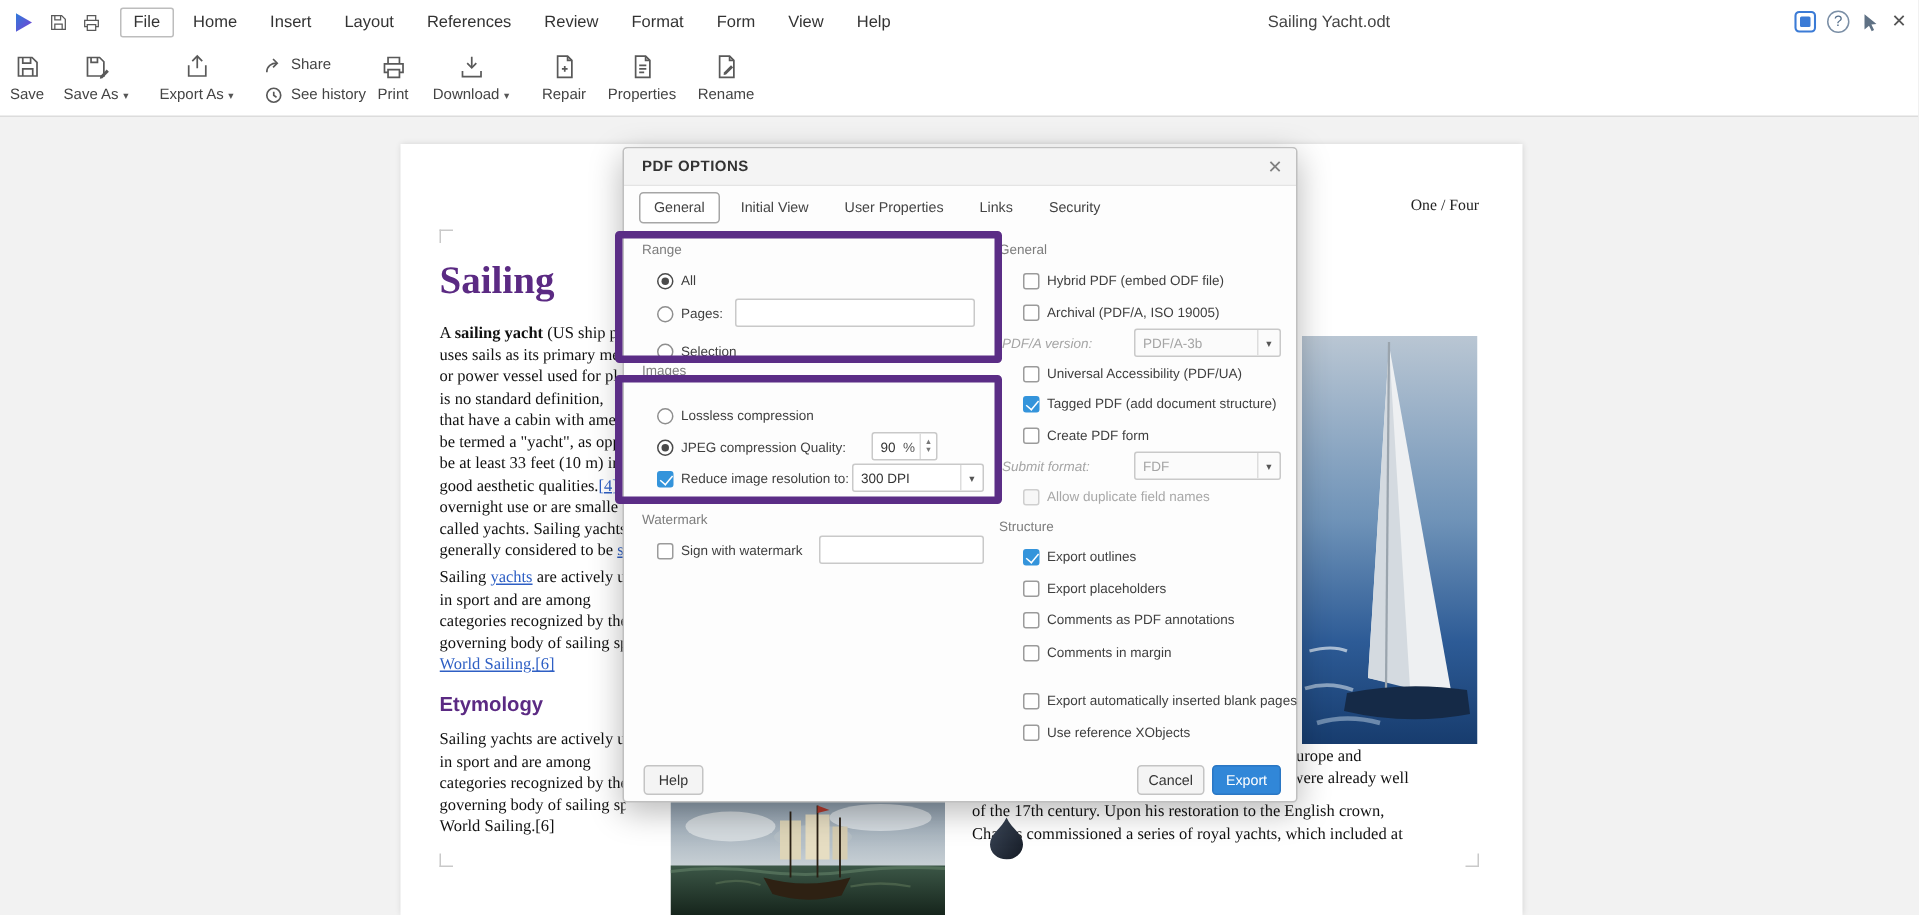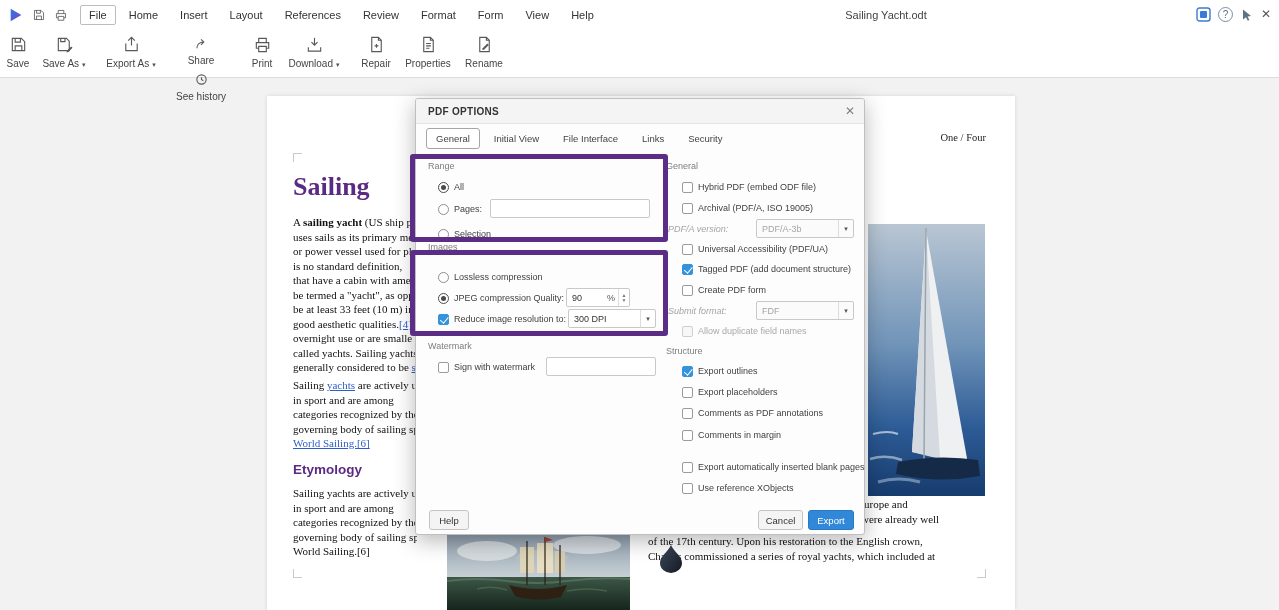--- a/index.html
+++ b/index.html
@@ -19,21 +19,21 @@
   .close-x { font-size:12px; color:#555; line-height:15px; }
 
   
   .toolbar { position:absolute; left:0; top:30px; width:100%; height:48px; background:#fff; border-bottom:1px solid #dcdcdc; z-index:39; }
   .tb-item { position:absolute; top:5px; display:flex; flex-direction:column; align-items:center; gap:4px; }
   .tb-ic { height:19px; display:flex; align-items:flex-end; }
   .tb-ic svg, .tb-ic-s svg, .mb-ic svg { stroke:#595959; fill:none; stroke-width:1.2; }
   .tb-lbl { font-size:10px; color:#444; white-space:nowrap; }
   .tb-caret { font-size:7px; color:#555; margin-left:3px; }
   .tb-stack { position:absolute; top:6px; display:flex; flex-direction:column; gap:6px; }
-  .tb-row { display:flex; align-items:center; gap:5px;flex-direction:column; }
+  .tb-row { display:flex; align-items:center; gap:5px; }
   .tb-ic-s { height:14px; display:flex; align-items:center; }
 
   
   .docarea { position:absolute; left:0; top:79px; right:0; bottom:0; background:#f2f2f2; }
   .page { position:absolute; left:267px; top:17px; width:748px; height:514px; background:#fff; box-shadow:0 0 4px rgba(0,0,0,0.12); overflow:hidden; }
   .serif { font-family:"Liberation Serif", serif; }
   .doc-line { height:14.5px; line-height:14.5px; white-space:nowrap; font-size:11px; color:#111; }
   .para { position:absolute; overflow:hidden; }
   .lnk { color:#2e5fc4; text-decoration:underline; }
   .b { font-weight:bold; }
@@ -361,21 +361,21 @@
   </div>
 
   <div class="dlg">
     <div class="dlg-header">
       <span class="dlg-title">PDF OPTIONS</span>
       <span class="dlg-close">✕</span>
     </div>
     <div class="tabs">
       <span class="tab selected">General</span>
       <span class="tab">Initial View</span>
-      <span class="tab">File Interface</span>
+      <span class="tab">User Properties</span>
       <span class="tab">Links</span>
       <span class="tab">Security</span>
     </div>
 
     <span class="sec-label" style="left:12px;top:62px">Range</span>
     <div class="crow" style="left:22px;top:81px">
       <span class="rb selected"></span>
       <span class="clabel">All</span>
     </div>
     <div class="crow" style="left:22px;top:103px">
@@ -390,21 +390,21 @@
 
     <span class="sec-label" style="left:12px;top:143px">Images</span>
     <div class="crow" style="left:22px;top:171px">
       <span class="rb"></span>
       <span class="clabel">Lossless compression</span>
     </div>
     <div class="crow" style="left:22px;top:192px">
       <span class="rb selected"></span>
       <span class="clabel">JPEG compression Quality:</span>
     </div>
-    <div class="spinbox" style="left:150px;top:189px;width:64px">
+    <div class="spinbox" style="left:165px;top:189px;width:44px">
       <span class="spin-val">90</span>
       <span class="spin-pct">%</span>
       <span class="spin-arrows">
         <span>▲</span>
         <span>▼</span>
       </span>
     </div>
     <div class="crow" style="left:22px;top:213px">
       <span class="cb checked"></span>
       <span class="clabel">Reduce image resolution to:</span>

